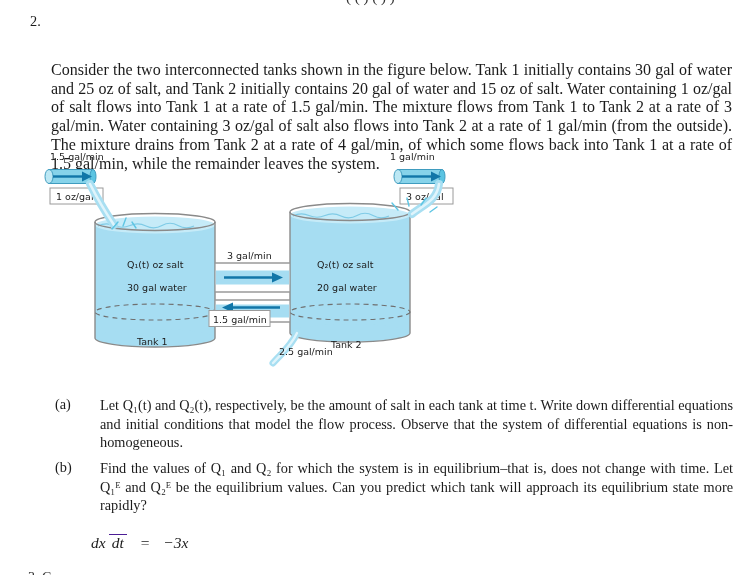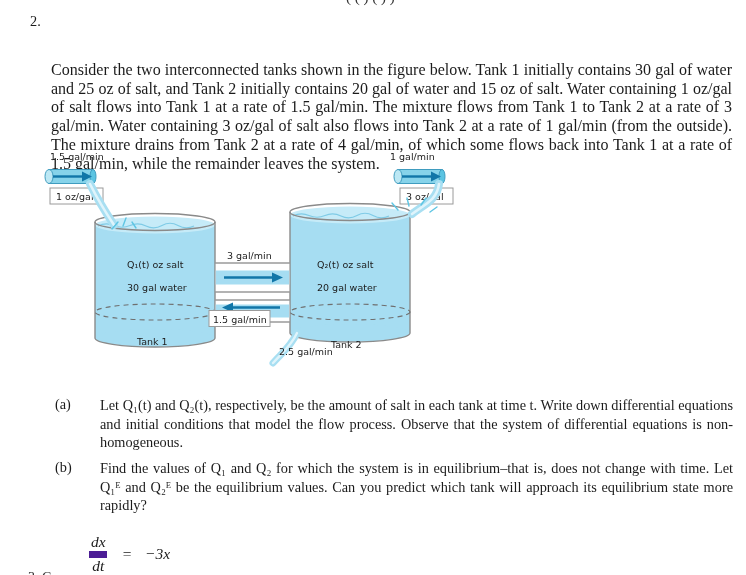--- a/index.html
+++ b/index.html
@@ -24,22 +24,22 @@
   .part .plabel{position:absolute;left:0;top:0;font-size:14.3px;}
   .part .ptxt{margin-left:45px;font-size:14.3px;line-height:18.7px;text-align:justify;}
   #part-a{left:55px;top:396px;}
   #part-b{left:55px;top:459px;}
 
   
   .equation{
     position:absolute;left:88px;top:534px;display:flex;align-items:center;gap:13px;
     font-size:15.5px;font-style:italic;
   }
-  .frac{display:inline-flex;flex-direction:column;align-items:center;line-height:1.08;}
-  .frac .den{border-top:7px solid #4c1d95;padding:0 3px;text-align:center;}
+  .frac{display:inline-flex;flex-direction:row;align-items:center;line-height:1.08;}
+  .frac .den{border-top:1px solid #4c1d95;padding:0 3px;text-align:center;}
   .frac .num{padding:0 3px;}
 
   
   .figure{position:absolute;left:0;top:142px;}
   .figtext{font-family:"DejaVu Sans","Liberation Sans",sans-serif;font-size:9.5px;fill:#1c1c1c;}
 </style>
 </head>
 <body>
 
 <div class="page">

